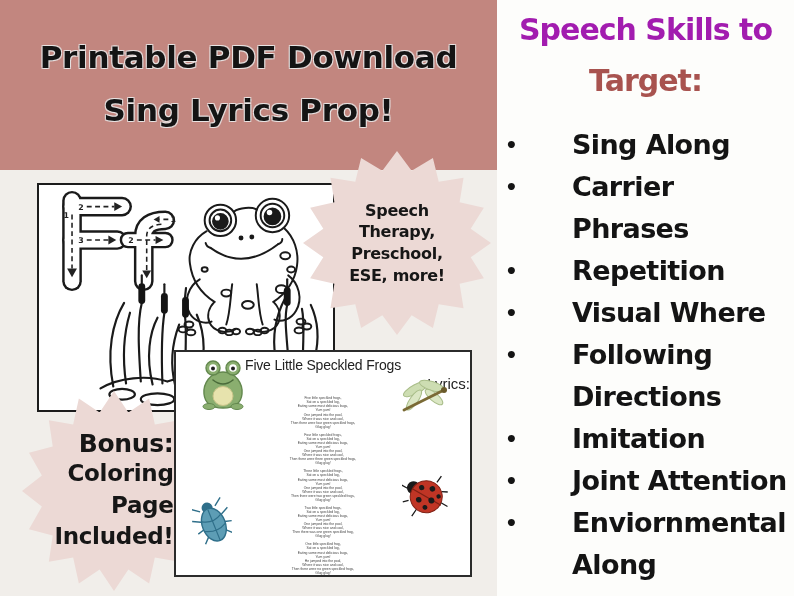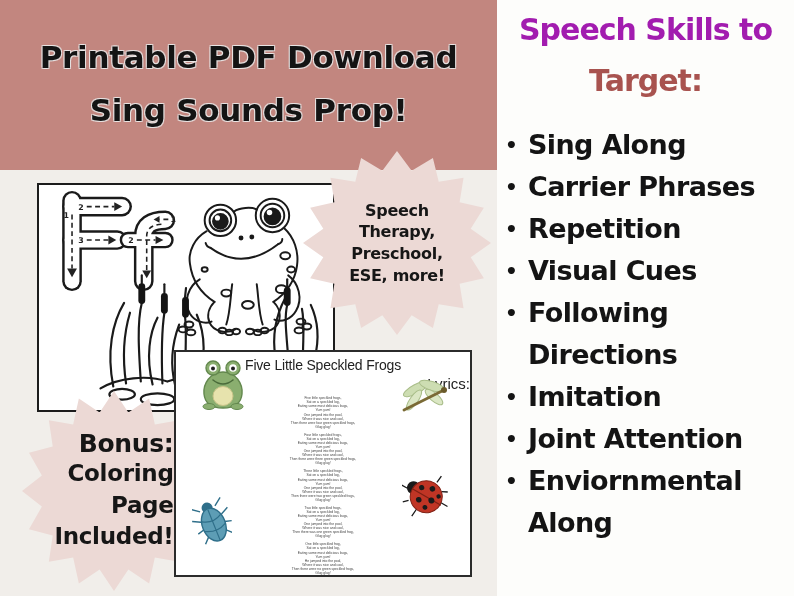--- a/index.html
+++ b/index.html
@@ -50,32 +50,32 @@
 
   
   .right-panel{position:absolute;left:497px;top:0;width:297px;height:596px;background:#fdfdfb;}
   .rp-h1{margin-top:12px;text-align:center;font-size:30px;font-weight:800;letter-spacing:-1px;color:#a21caf;}
   .rp-h2{margin-top:16px;text-align:center;font-size:30px;font-weight:800;letter-spacing:-1px;color:#a8534f;}
   .skills{list-style:none;margin:26px 0 0 0;padding:0 4px 0 8px;}
   .skill{display:flex;font-size:27px;font-weight:700;letter-spacing:-.6px;
          line-height:42px;color:#141414;}
   .skill-bullet{flex:none;width:23px;text-align:left;font-size:20px;}
   .skill-bullet::before{content:"•";}
-  .skill-text{flex:1;}
+  .skill-text{flex:1;margin-left:44px;}
 </style>
 </head>
 <body>
 
 <div class="poster">
 
   <div class="left-panel">
 
     <div class="banner">
       <div class="banner-line">Printable PDF Download</div>
-      <div class="banner-line">Sing Sounds Prop!</div>
+      <div class="banner-line">Sing Lyrics Prop!</div>
     </div>
 
     <div class="coloring-card">
       <svg viewBox="0 0 298 229">
 
         <g stroke="#1a1a1a" stroke-linecap="round" fill="none">
           <path d="M33,16 L33,98" stroke-width="20"></path>
           <path d="M33,22 L84,22" stroke-width="20"></path>
           <path d="M33,56 L79,56" stroke-width="20"></path>
         </g>
@@ -329,21 +329,21 @@
           <span class="skill-text">Carrier Phrases</span>
         </li>
 
         <li class="skill">
           <span class="skill-bullet"></span>
           <span class="skill-text">Repetition</span>
         </li>
 
         <li class="skill">
           <span class="skill-bullet"></span>
-          <span class="skill-text">Visual Cues</span>
+          <span class="skill-text">Visual Where</span>
         </li>
 
         <li class="skill">
           <span class="skill-bullet"></span>
           <span class="skill-text">Following Directions</span>
         </li>
 
         <li class="skill">
           <span class="skill-bullet"></span>
           <span class="skill-text">Imitation</span>

